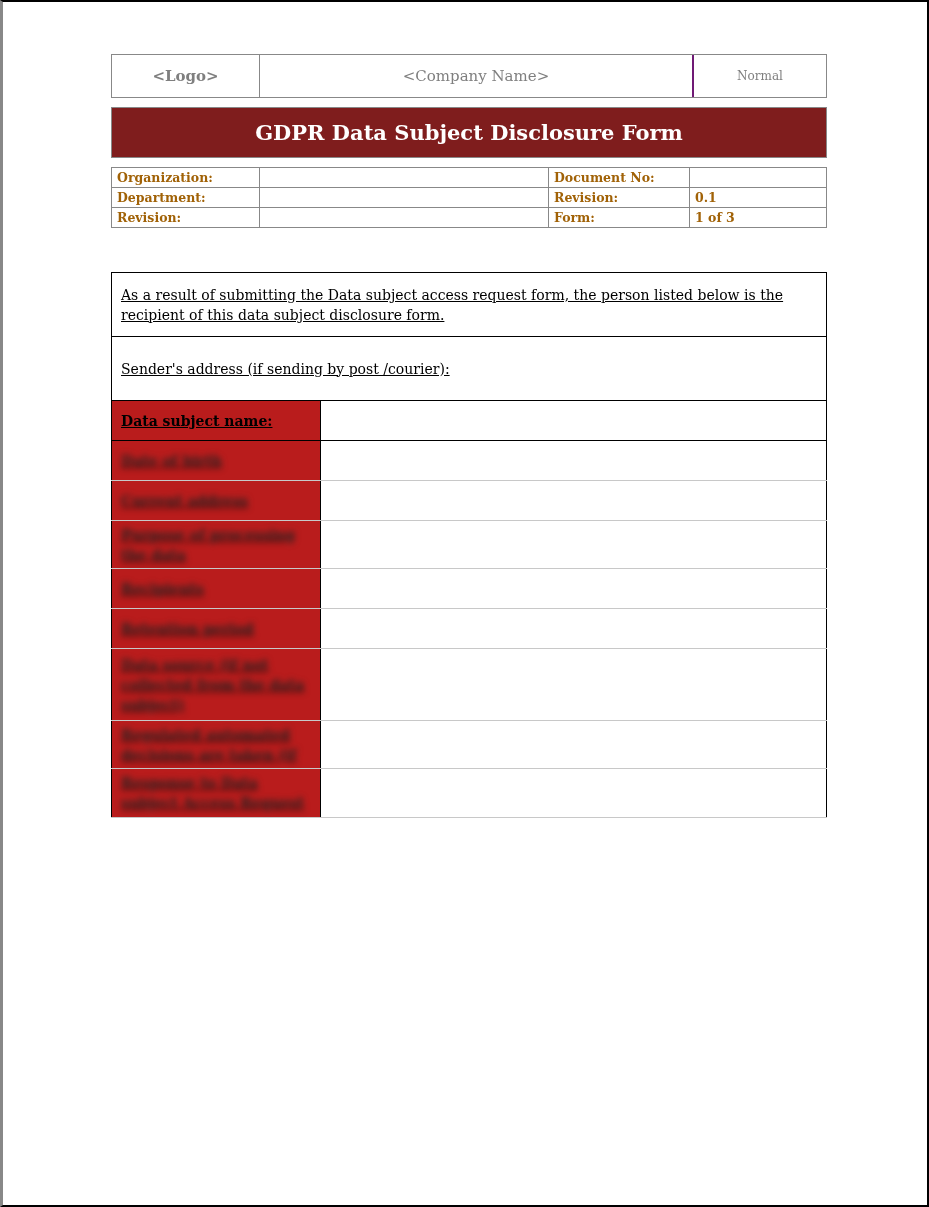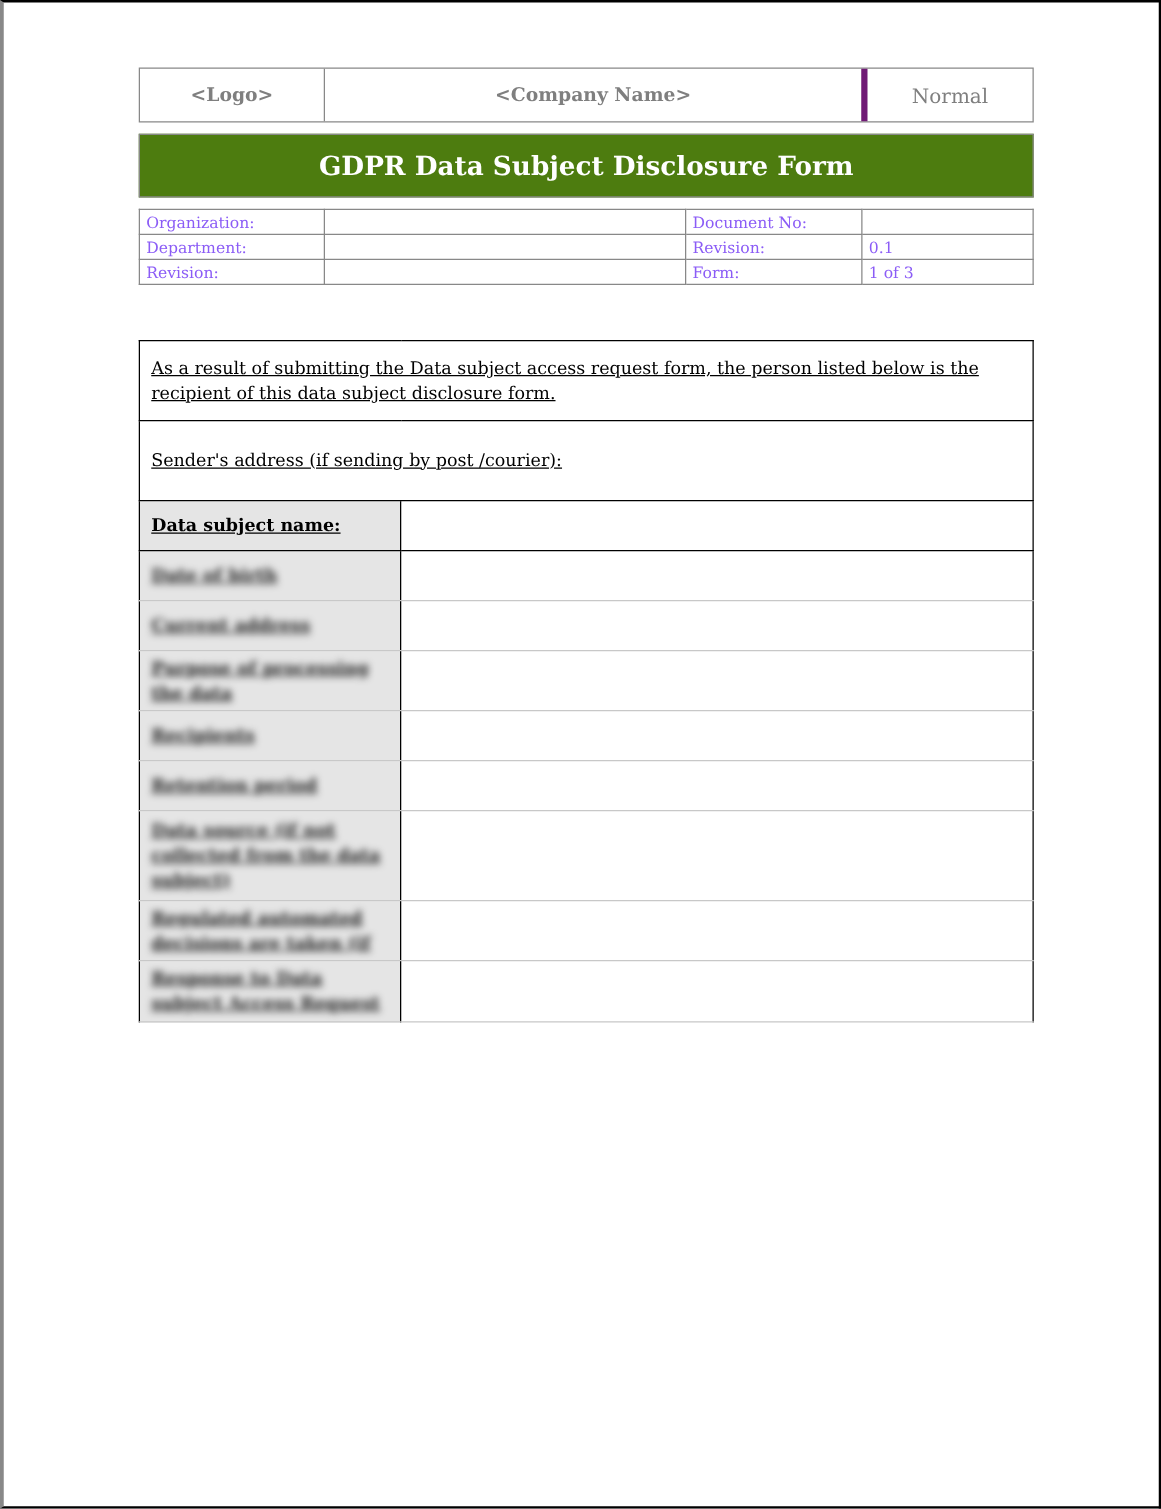--- a/index.html
+++ b/index.html
@@ -14,47 +14,47 @@
   }
   .hdr {
     position: absolute; left: 111px; top: 54px; width: 716px; height: 44px;
     border: 1px solid #888; box-sizing: border-box; display: flex;
   }
   .hdr > div {
     display: flex; align-items: center; justify-content: center; height: 100%;
     color: #7f7f7f; font-size: 15px; box-sizing: border-box;
   }
   .hdr .logo { width: 148px; border-right: 1px solid #888; font-weight: bold; }
-  .hdr .company { width: 434px; border-right: 5px solid #701a75; font-weight: bold; }
-  .hdr .class { flex: 1; font-size: 16px; }
+  .hdr .company { width: 434px; border-right: 2px solid #701a75; font-weight: normal; }
+  .hdr .class { flex: 1; font-size: 12px; }
   .title-bar {
     position: absolute; left: 111px; top: 107px; width: 716px; height: 51px;
-    background: #4d7c0f; border: 1px solid #888; box-sizing: border-box;
+    background: #7f1d1d; border: 1px solid #888; box-sizing: border-box;
     display: flex; align-items: center; justify-content: center;
     color: #ffffff; font-size: 21px; font-weight: bold;
   }
   .meta {
     position: absolute; left: 111px; top: 167px; width: 716px;
     border-collapse: collapse; table-layout: fixed;
   }
   .meta td {
     border: 1px solid #888; height: 20px; padding: 0 5px; box-sizing: border-box;
-    font-size: 12.5px; color: #8b5cf6; font-weight: normal; line-height: 19px;
+    font-size: 12.5px; color: #a16207; font-weight: bold; line-height: 19px;
   }
   .form {
     position: absolute; left: 111px; top: 272px; width: 716px;
     border-collapse: collapse; table-layout: fixed; text-decoration: underline;
   }
   .form td {
     border: 1px solid #000; box-sizing: border-box; padding: 0 9px;
     font-size: 14px; color: #000; vertical-align: middle; line-height: 20px;
   }
   .form .intro td { height: 64px; }
   .form .sender td { height: 64px; }
-  .form .lbl { background: #e5e5e5; font-weight: bold; width: 209px; }
+  .form .lbl { background: #b91c1c; font-weight: bold; width: 209px; }
   .form .name-row td { height: 40px; }
   .blur-text { filter: blur(3px); color: #222; font-weight: bold; }
   .blur-row td { border-top: 1px solid #c8c8c8; border-bottom: 1px solid #c8c8c8; }
 </style>
 </head>
 <body>
 
 <div class="page-frame"></div>
 
 <div class="hdr">

